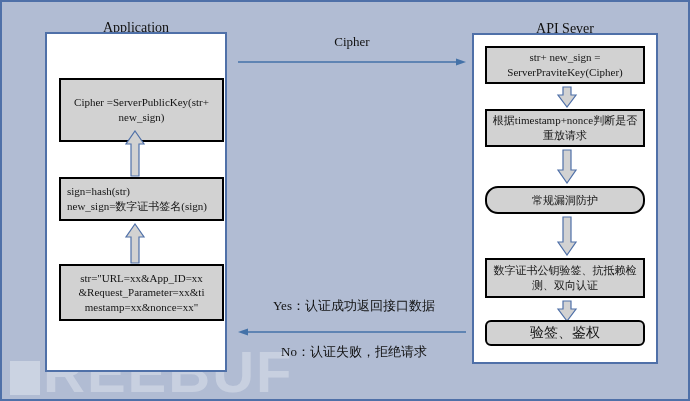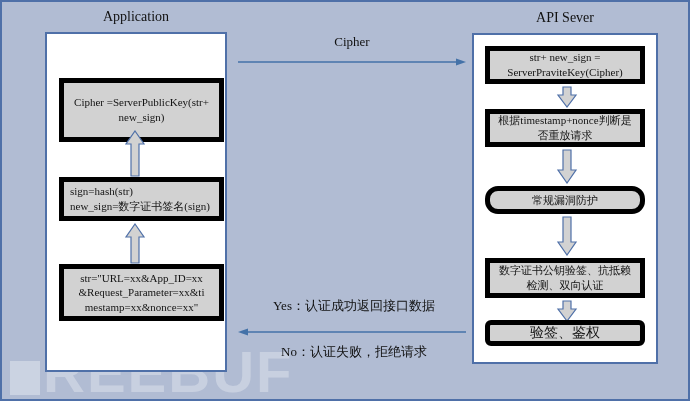--- a/index.html
+++ b/index.html
@@ -47,29 +47,30 @@
   }
   #panel-app{left:43px;top:30px;width:182px;height:340px;}
   #panel-api{left:470px;top:31px;width:186px;height:331px;}
 
   .panel-title{
     position:absolute;
     font-size:14px;
     color:#111111;
     text-align:center;
     white-space:nowrap;
+    margin-top:11px;
   }
   #title-app{left:43px;top:7px;width:182px;}
   #title-api{left:470px;top:8px;width:186px;}
 
   
   .box{
     position:absolute;
     background:#d2d2d2;
-    border:5px solid #000000;
+    border:2px solid #000000;
     box-sizing:border-box;
     display:flex;
     align-items:center;
     justify-content:center;
     text-align:center;
     font-size:11px;
     line-height:1.32;
     color:#141414;
     padding:2px 4px;
   }

